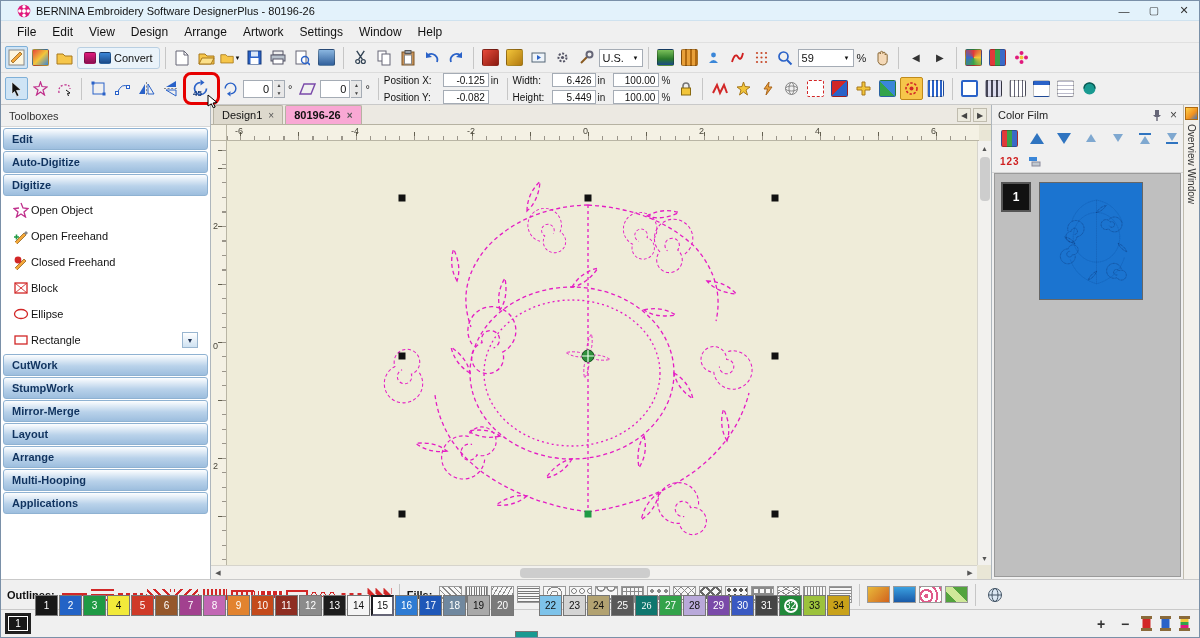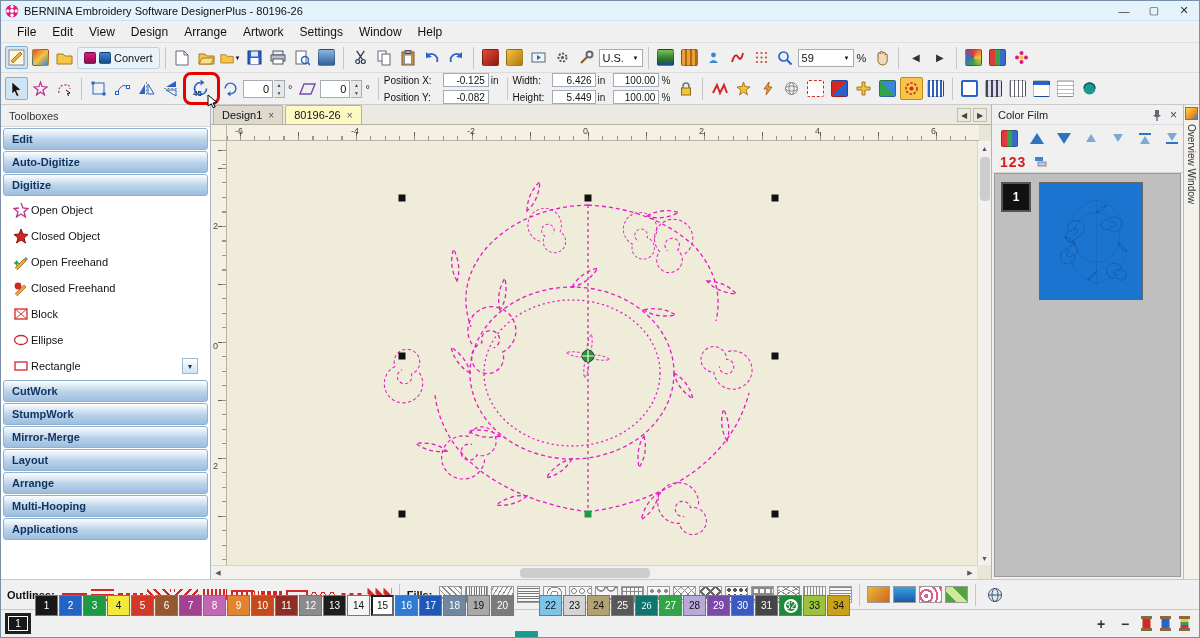--- a/index.html
+++ b/index.html
@@ -1,20 +1,20 @@
 <!DOCTYPE html>
 <html><head>
 <meta charset="utf-8">
 <style>
   *{box-sizing:border-box;margin:0;padding:0}
   body{font-family:"Liberation Sans",sans-serif;font-size:11px;color:#111;background:#888;-webkit-user-select:none;user-select:none}
   .app{width:1200px;height:638px;display:flex;flex-direction:column;background:#f0f0f0;overflow:hidden;border:1px solid #7a90a8}
 
   
-  .titlebar{height:20px;background:#e3f2fb;display:flex;align-items:center;padding-left:4px;border-bottom:1px solid #cfe2ef;flex:0 0 auto}
+  .titlebar{height:20px;background:#e3f2fb;display:flex;align-items:center;padding-left:16px;border-bottom:1px solid #cfe2ef;flex:0 0 auto}
   .titlebar .ttl{margin-left:5px;font-size:11px}
   .win-ctrls{margin-left:auto;display:flex;height:100%}
   .win-btn{width:30px;display:flex;align-items:center;justify-content:center;font-size:11px;color:#333}
 
   
   .menubar{height:22px;display:flex;align-items:center;background:#f0f0f0;border-bottom:1px solid #e0e0e0;flex:0 0 auto;padding-left:8px}
   .menu-item{padding:2px 8px;font-size:12px}
 
   
   .tb{display:flex;align-items:center;background:#f0f0f0;flex:0 0 auto;padding:0 4px;gap:1px}
@@ -44,21 +44,21 @@
   .sidebar{width:210px;background:#fff;border-right:1px solid #aeb6bd;display:flex;flex-direction:column;flex:0 0 auto}
   .sb-title{height:22px;background:#f0f0f0;border-bottom:1px solid #d8d8d8;display:flex;align-items:center;padding:0 8px;color:#333}
   .sb-bar{height:22px;margin:1px 2px;background:linear-gradient(#fdfeff,#b9d2ea 55%,#9dbede);border:1px solid #8fb2d2;border-radius:3px;display:flex;align-items:center;padding:0 8px;color:#10335f;font-weight:bold;font-size:11px}
   .sb-item{height:26px;display:flex;align-items:center;gap:2px;padding:0 12px;font-size:11px}
   .sb-item .dd{margin-left:auto;width:16px;height:16px;border:1px solid #9ab6d0;background:linear-gradient(#fff,#cfe2f2);display:flex;align-items:center;justify-content:center;font-size:7px;color:#235}
 
   
   .canvas-area{flex:1 1 auto;display:flex;flex-direction:column;min-width:0;background:#e9e6d6}
   .tabbar{height:20px;background:#ece9e2;display:flex;align-items:flex-end;border-bottom:1px solid #b6b2a2;flex:0 0 auto}
   .tab{height:19px;display:flex;align-items:center;gap:6px;padding:0 8px;border:1px solid #b6b2a2;border-bottom:none;background:#ddd9cd;font-size:11px;margin-left:2px;border-radius:2px 2px 0 0}
-  .tab.active{background:#fef9c3;font-weight:normal}
+  .tab.active{background:#f9a8d4;font-weight:bold}
   .tab .x{font-size:10px;color:#555}
   .tab-arrows{margin-left:auto;display:flex;gap:2px;padding:0 4px 2px 0}
   .tab-arrows span{font-size:8px;color:#444;width:14px;height:14px;display:flex;align-items:center;justify-content:center;border:1px solid #c0bcae;background:#eceade}
   .workspace{flex:1 1 auto;position:relative;min-height:0}
   .corner{position:absolute;left:0;top:0;width:16px;height:16px;background:#f4f1e4;border-right:1px solid #b9b5a4;border-bottom:1px solid #b9b5a4}
   .hruler{position:absolute;left:16px;top:0;width:752px;height:16px;background:#f4f1e4;border-bottom:1px solid #b9b5a4;background-image:repeating-linear-gradient(90deg,#9a958a 0 1px,transparent 1px 14.5px),repeating-linear-gradient(90deg,#63604f 0 1px,transparent 1px 58px);background-size:100% 4px,100% 8px;background-repeat:repeat-x;background-position:13px bottom,13px bottom}
   .vruler{position:absolute;left:0;top:16px;width:16px;bottom:14px;background:#f4f1e4;border-right:1px solid #b9b5a4;background-image:repeating-linear-gradient(#9a958a 0 1px,transparent 1px 14.5px),repeating-linear-gradient(#63604f 0 1px,transparent 1px 58px);background-size:4px 100%,8px 100%;background-repeat:repeat-y;background-position:right 27px,right 27px}
   .rnum{position:absolute;font-size:9px;color:#4a473c}
   .hruler .rnum{top:1px}
   .vruler .rnum{left:2px}
@@ -81,21 +81,21 @@
   .cf-body{flex:1;background:#bfbfbf;border:1px solid #9a9a9a;margin:0 2px 2px 2px;padding:8px 6px;display:flex;gap:8px;align-items:flex-start}
   .cf-num{width:30px;height:30px;background:#111;color:#fff;display:flex;align-items:center;justify-content:center;font-weight:bold;border:2px solid #555;font-size:12px}
   .cf-thumb{width:104px;height:118px;border:1px solid #666;background:#1b74d0;position:relative}
   .tri{width:0;height:0}
   .tri.up{border-left:7px solid transparent;border-right:7px solid transparent;border-bottom:11px solid #2f74c0}
   .tri.down{border-left:7px solid transparent;border-right:7px solid transparent;border-top:11px solid #2f74c0}
   .tri.s-up{border-left:5px solid transparent;border-right:5px solid transparent;border-bottom:8px solid #7fa8d0}
   .tri.s-down{border-left:5px solid transparent;border-right:5px solid transparent;border-top:8px solid #7fa8d0}
   .bar-tri{display:flex;flex-direction:column;align-items:center;gap:1px}
   .bar-tri .bar{width:12px;height:2px;background:#2f74c0}
-  .cf-123{color:#cf1f1f;font-weight:bold;font-size:14px;letter-spacing:1px}
+  .cf-123{color:#cf1f1f;font-weight:bold;font-size:10px;letter-spacing:1px}
 
   
   .ovstrip{width:16px;background:#f3f1ec;border-left:1px solid #c0bcae;display:flex;flex-direction:column;align-items:center;padding-top:2px;flex:0 0 auto}
   .ovstrip .ovchip{width:13px;height:13px;border:1px solid #b06a10;background:linear-gradient(135deg,#ffd24a,#f09020 60%,#3a78c8);margin-bottom:4px}
   .ovlabel{writing-mode:vertical-rl;font-size:10px;color:#333}
 
   
   .stitchbar{height:30px;display:flex;align-items:center;background:#f0f0f0;border-top:1px solid #c9c9c9;padding:0 6px;gap:3px;flex:0 0 auto}
   .stitchbar .cap{font-weight:bold;font-size:11px;margin-right:4px}
   .oi{width:25px;height:17px;background-repeat:repeat-x;background-position:center;border:1px solid transparent;flex:0 0 auto}
@@ -580,26 +580,20 @@
       <div class="sb-bar">Edit</div>
           <div class="sb-bar">Auto-Digitize</div>
           <div class="sb-bar">Digitize</div>
         </div>
       <div>
         <div class="sb-item">
           <svg width="16" height="16" viewBox="0 0 16 16">
               <path d="M8 1 L10 6 L15 6.5 L11 10 L12.5 15 L8 12 L3.5 15 L5 10 L1 6.5 L6 6" fill="none" stroke="#c0308c" stroke-width="1.3"></path>
             </svg>
           <span>Open Object</span>
-        </div>
-        <div class="sb-item">
-          <svg width="16" height="16" viewBox="0 0 16 16">
-              <path d="M8 1 L10 6 L15 6.5 L11 10 L12.5 15 L8 12 L3.5 15 L5 10 L1 6.5 L6 6 Z" fill="#d22727" stroke="#8a1010"></path>
-            </svg>
-          <span>Closed Object</span>
         </div>
         <div class="sb-item">
           <svg width="16" height="16" viewBox="0 0 16 16">
               <path d="M2 14 L11 5 L13 7 L4 16" fill="#f4a83a" stroke="#946420" stroke-width=".8"></path>
               <path d="M11 5 L13 3 L15 5 L13 7 Z" fill="#888"></path>
               <path d="M1 9 h5 M3.5 6.5 v5" stroke="#1f9a44" stroke-width="1.6"></path>
             </svg>
           <span>Open Freehand</span>
         </div>
         <div class="sb-item">

